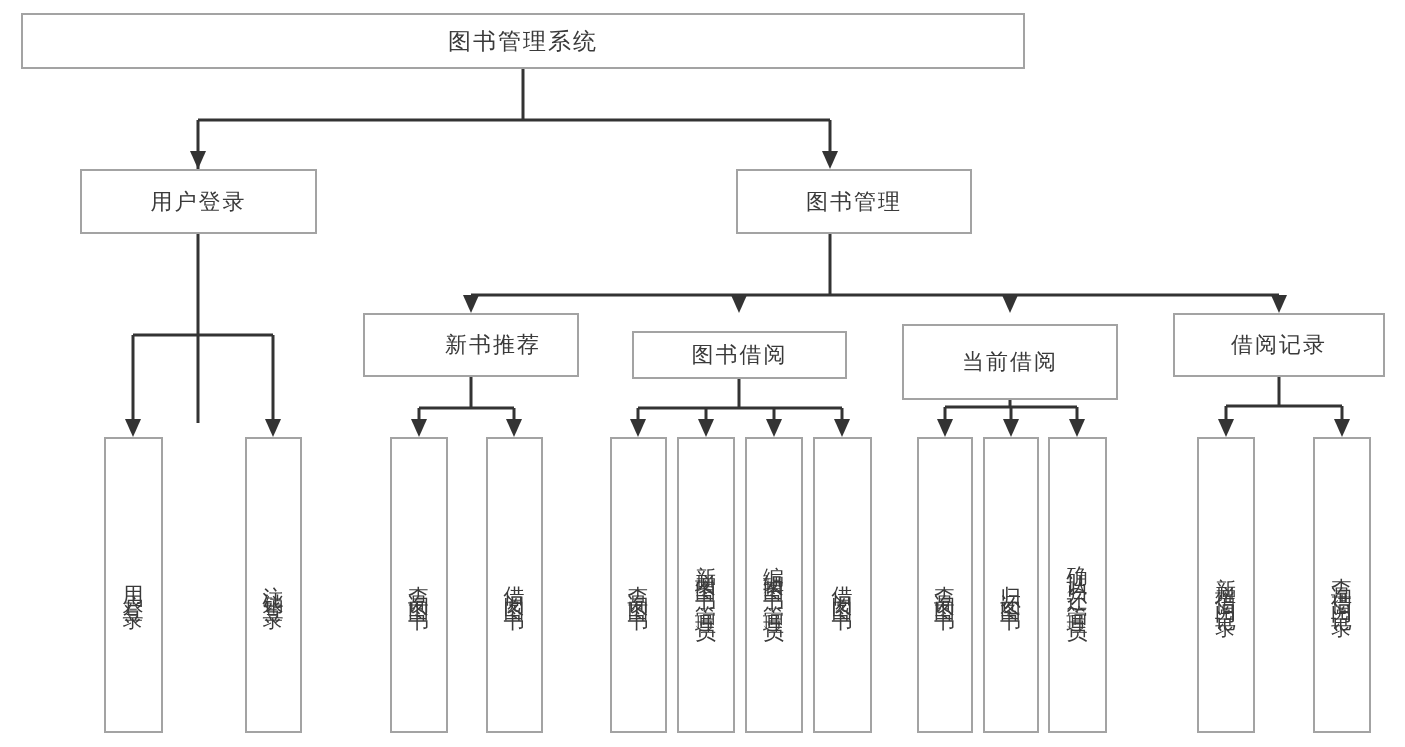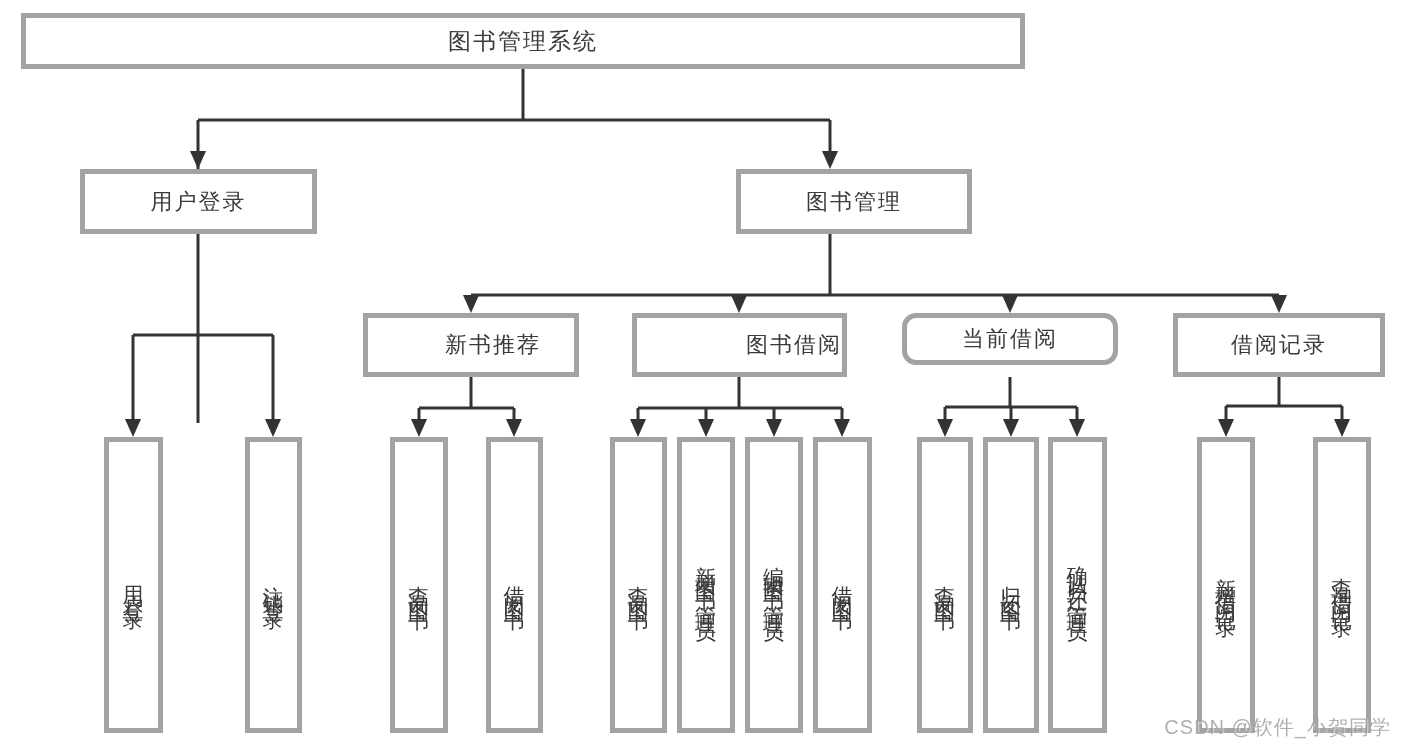--- a/index.html
+++ b/index.html
@@ -18,21 +18,21 @@
   #connectors {
     position: absolute;
     left: 0;
     top: 0;
     width: 1405px;
     height: 747px;
   }
   .box {
     position: absolute;
     box-sizing: border-box;
-    border: 5px solid #a3a3a3;
+    border: 2px solid #a3a3a3;
     background: #ffffff;
     display: flex;
     align-items: center;
     justify-content: center;
     color: #3a3a3a;
   }
   .hbox span {
     font-size: 22px;
     letter-spacing: 2px;
     white-space: nowrap;
@@ -141,24 +141,24 @@
   <div class="box hbox" style="left:80px; top:169px; width:237px; height:65px;">
     <span>用户登录</span>
   </div>
   <div class="box hbox" style="left:712px; top:169px; width:236px; height:65px;margin-left:24px;">
     <span>图书管理</span>
   </div>
 
   <div class="box hbox" style="left:363px; top:313px; width:216px; height:64px;padding-left:44px;">
     <span>新书推荐</span>
   </div>
-  <div class="box hbox" style="left:632px; top:313px; width:215px; height:64px;justify-content:flex-end;">
+  <div class="box hbox" style="left:632px; top:331px; width:215px; height:48px;">
     <span>图书借阅</span>
   </div>
-  <div class="box hbox" style="left:902px; top:313px; width:216px; height:52px;border-radius:14px;">
+  <div class="box hbox" style="left:902px; top:324px; width:216px; height:76px;">
     <span>当前借阅</span>
   </div>
   <div class="box hbox" style="left:1173px; top:313px; width:212px; height:64px;">
     <span>借阅记录</span>
   </div>
 
   <div class="box vbox" style="left:104px; top:437px; width:59px; height:296px;">
     <span>用户登录</span>
   </div>
   <div class="box vbox" style="left:245px; top:437px; width:57px; height:296px;">
@@ -195,15 +195,14 @@
     <span>确认归还（管理员）</span>
   </div>
 
   <div class="box vbox" style="left:1197px; top:437px; width:58px; height:296px;">
     <span>新增借阅记录</span>
   </div>
   <div class="box vbox" style="left:1313px; top:437px; width:58px; height:296px;">
     <span>查询借阅记录</span>
   </div>
 
-  <div id="watermark">CSDN @软件_小贺同学</div>
 
 </div>
 
 </body></html>

